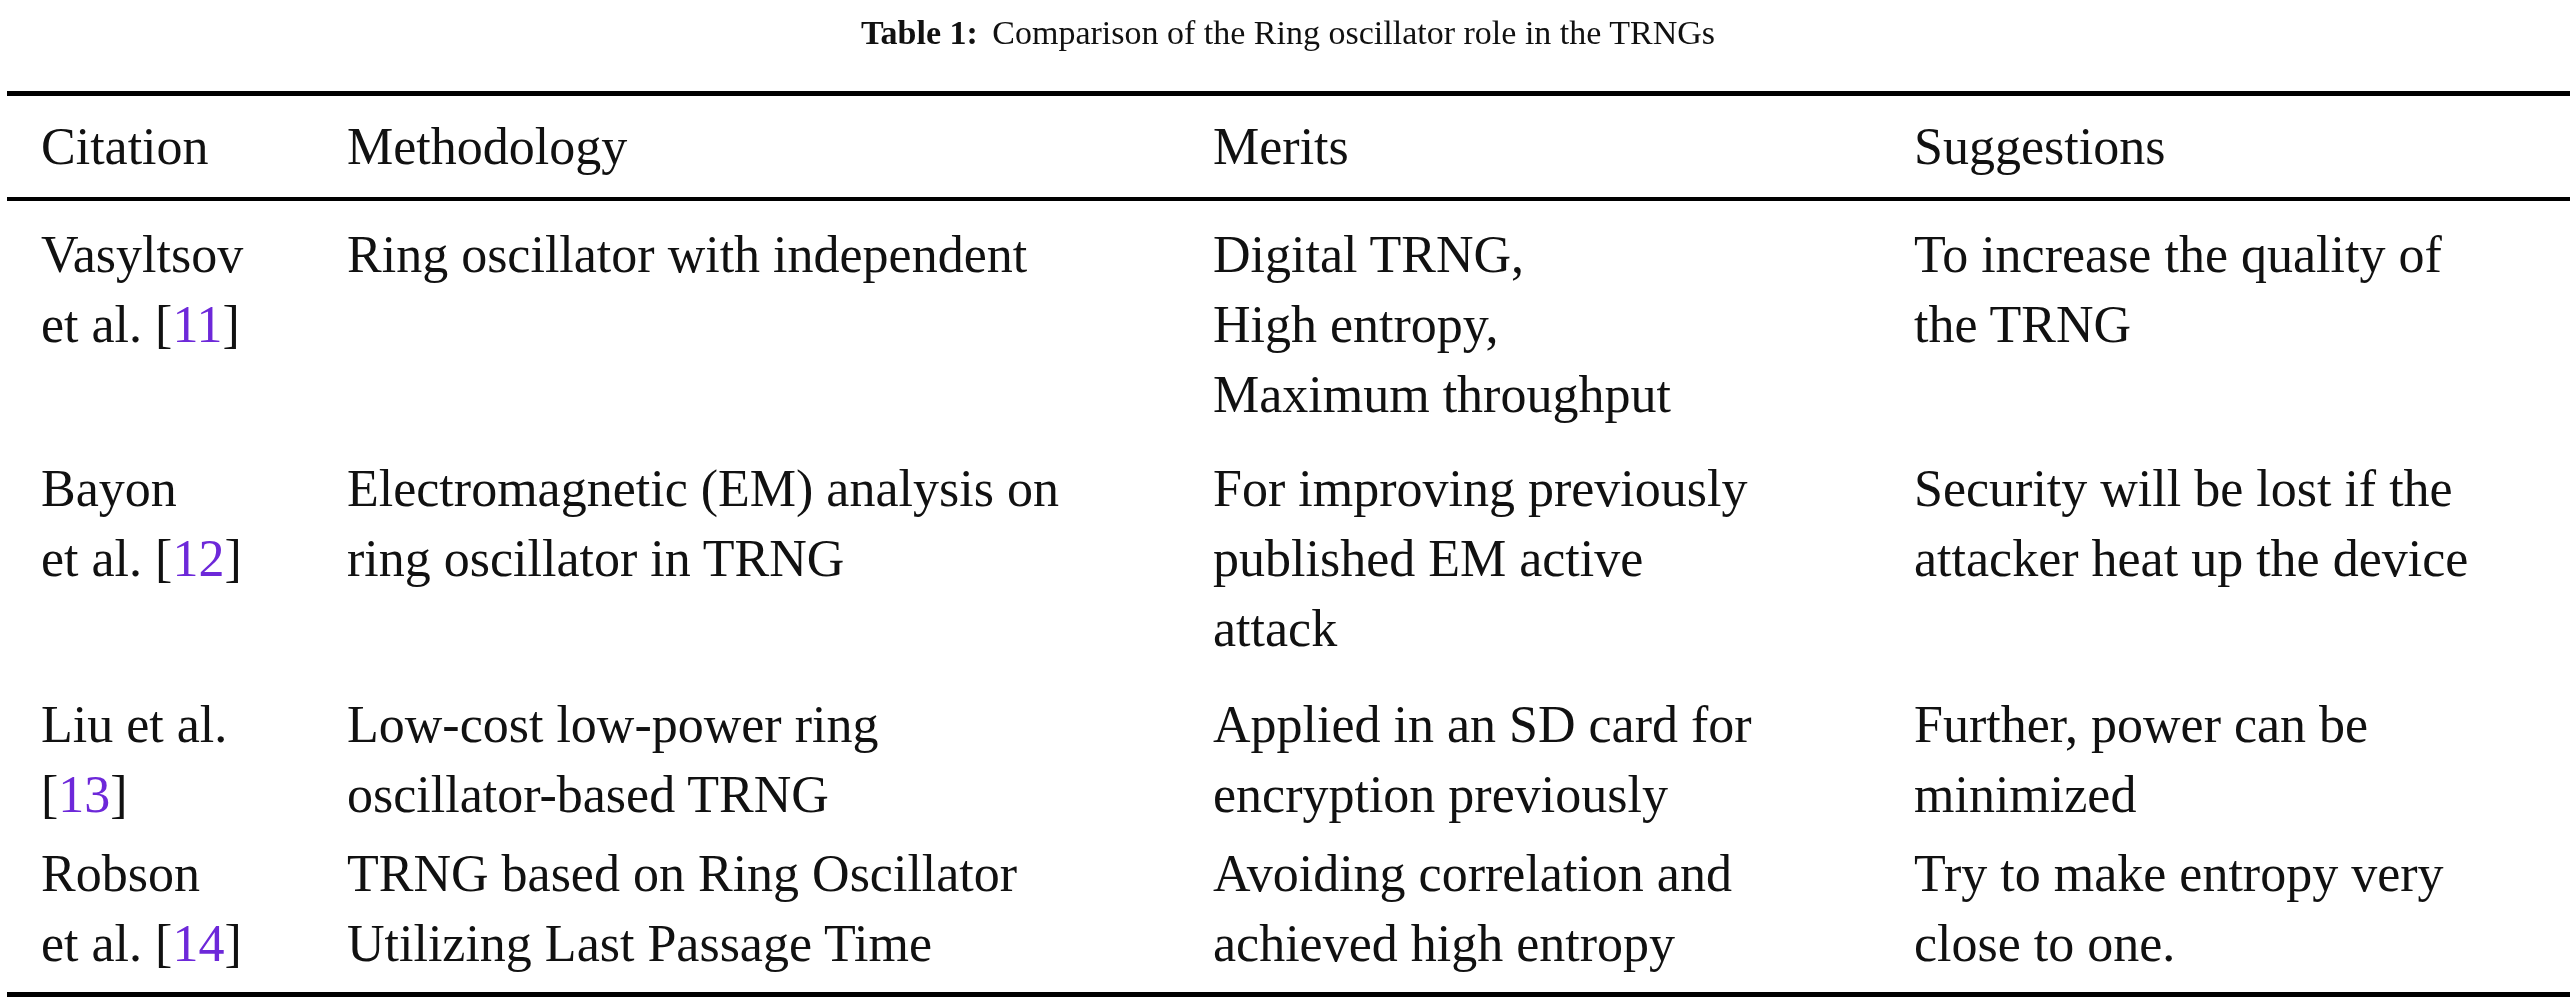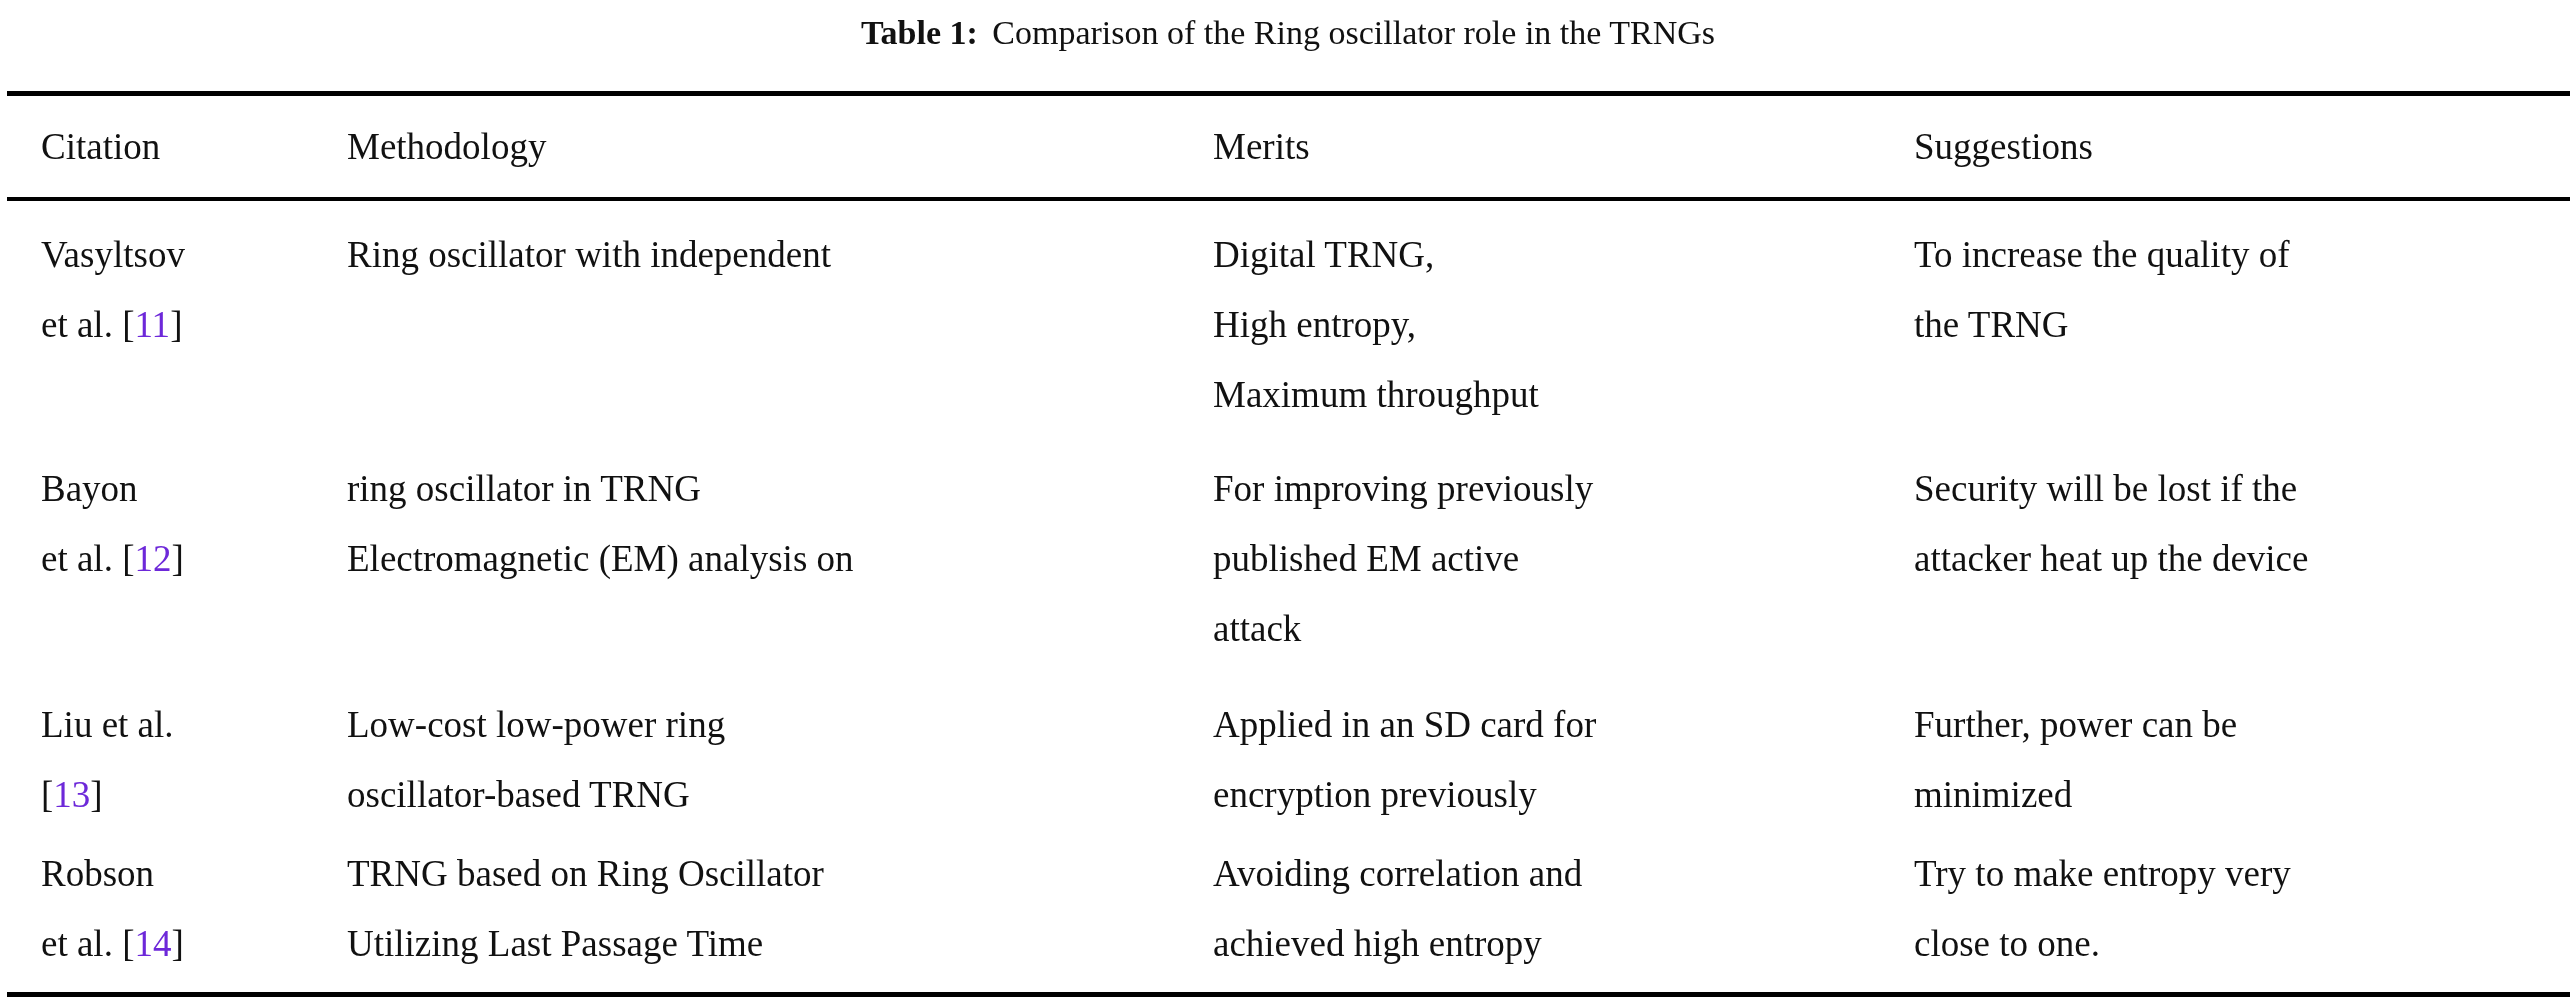--- a/index.html
+++ b/index.html
@@ -11,21 +11,21 @@
   .caption {
     position: absolute; left: 0; width: 2576px; top: 0px;
     text-align: center; font-size: 34px; line-height: 66px;
   }
   .caption .lbl { font-weight: bold; margin-right: 14.5px; }
   .rule { position: absolute; left: 6.6px; width: 2563px; background: #000; }
   .rule.top { top: 91px; height: 4.6px; }
   .rule.mid { top: 197px; height: 4px; }
   .rule.bot { top: 992px; height: 4.6px; }
   .cell {
-    position: absolute; font-size: 37px; line-height: 70px; white-space: nowrap;
+    position: absolute; font-size: 52px; line-height: 70px; white-space: nowrap;
   }
   .c0 { left: 41px; }
   .c1 { left: 347px; }
   .c2 { left: 1213px; }
   .c3 { left: 1914px; }
   .hdr { top: 112px; }
   .cite-link { color: #6d28d9; text-decoration: none; }
   .line { display: block; }
 </style>
 </head>
@@ -64,22 +64,22 @@
     <span class="line">the TRNG</span>
   </div>
 </div>
 
 <div>
   <div class="cell c0" style="top:454px">
     <span class="line">Bayon</span>
     <span class="line"><span>et al. [</span><a class="cite-link">12</a><span>]</span></span>
   </div>
   <div class="cell c1" style="top:454px">
+    <span class="line">Electromagnetic (EM) analysis on</span>
     <span class="line">ring oscillator in TRNG</span>
-    <span class="line">Electromagnetic (EM) analysis on</span>
   </div>
   <div class="cell c2" style="top:454px">
     <span class="line">For improving previously</span>
     <span class="line">published EM active</span>
     <span class="line">attack</span>
   </div>
   <div class="cell c3" style="top:454px">
     <span class="line">Security will be lost if the</span>
     <span class="line">attacker heat up the device</span>
   </div>

